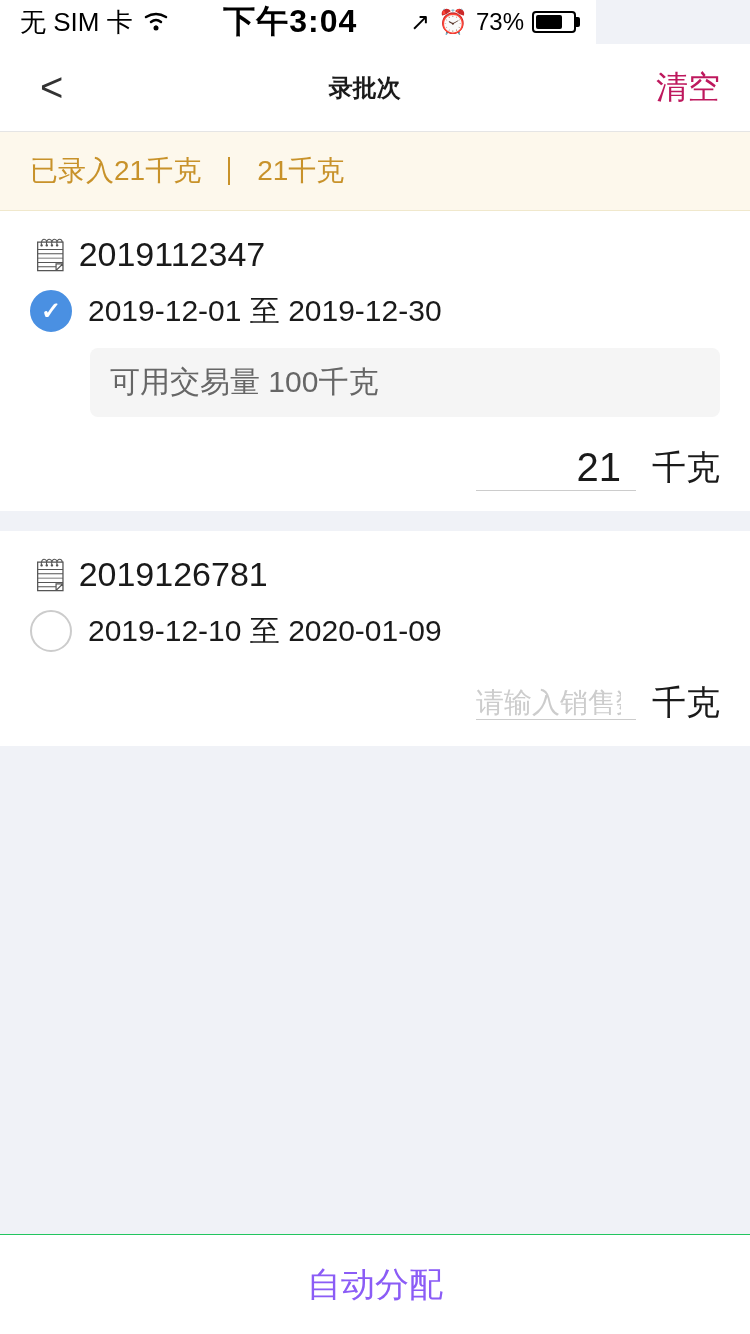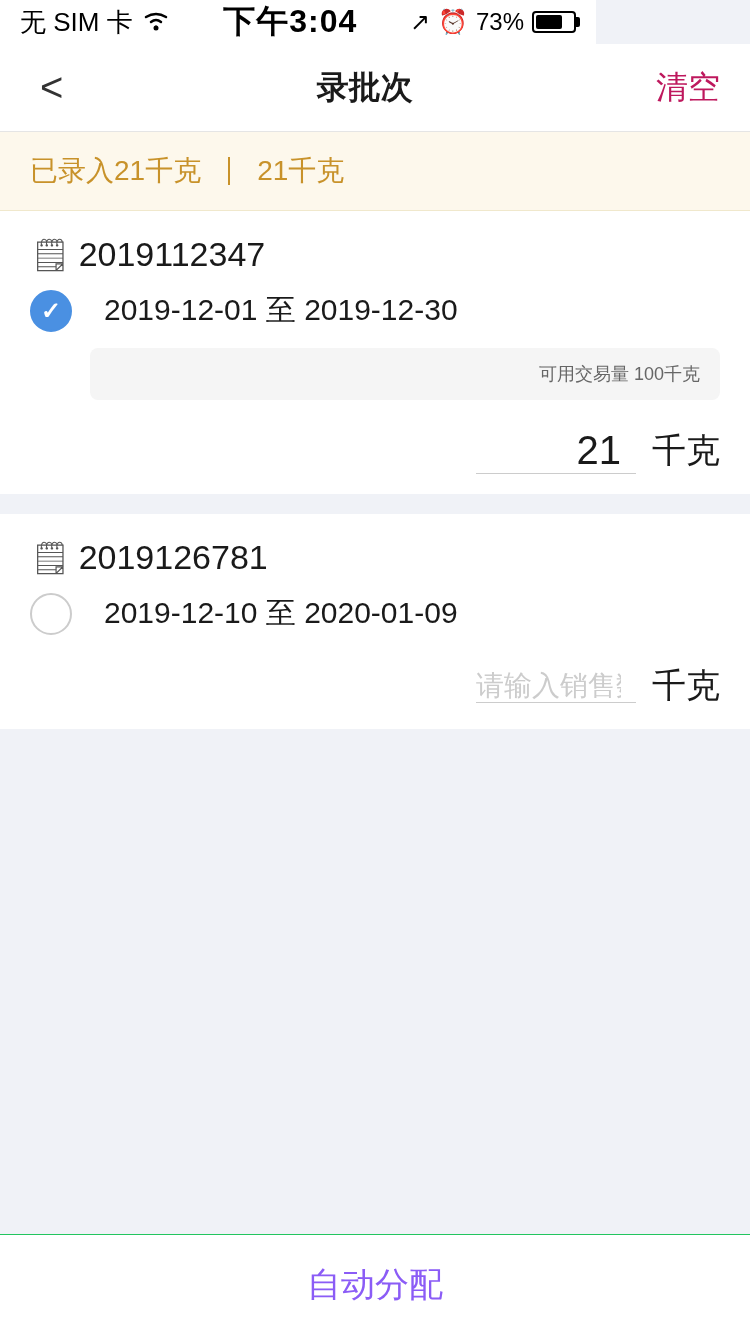--- a/index.html
+++ b/index.html
@@ -82,21 +82,21 @@
       padding: 0 30px;
       border-bottom: 1px solid #e5e5e5;
     }
     .nav-back {
       font-size: 40px;
       color: #333;
       cursor: pointer;
       padding: 10px;
     }
     .nav-title {
-      font-size: 32px;
+      font-size: 24px;
       font-weight: 600;
       color: #1a1a1a;
     }
     .nav-clear {
       font-size: 32px;
       color: #be185d;
       cursor: pointer;
     }
 
     
@@ -140,22 +140,23 @@
       font-size: 32px;
       color: #555;
     }
     .batch-id {
       font-size: 34px;
       color: #1a1a1a;
       font-weight: 500;
     }
     .batch-row {
       display: flex;
+      align-items: center;
       padding: 8px 30px 12px 30px;
-      gap: 32px;
+      gap: 16px;
     }
     .radio-btn {
       width: 42px;
       height: 42px;
       border-radius: 50%;
       border: 2px solid #ccc;
       background: #fff;
       display: flex;
       align-items: center;
       justify-content: center;
@@ -173,23 +174,22 @@
     }
     .batch-date {
       font-size: 30px;
       color: #1a1a1a;
     }
     .available-qty {
       margin: 4px 30px 12px 90px;
       background: #f5f5f5;
       border-radius: 8px;
       padding: 14px 20px;
-      font-size: 18px;
+      font-size: 30px;
       color: #666;
-      text-align: right;
     }
 
     
     .input-row {
       display: flex;
       align-items: center;
       justify-content: flex-end;
       padding: 16px 30px 20px 14px;
       gap: 16px;
     }

